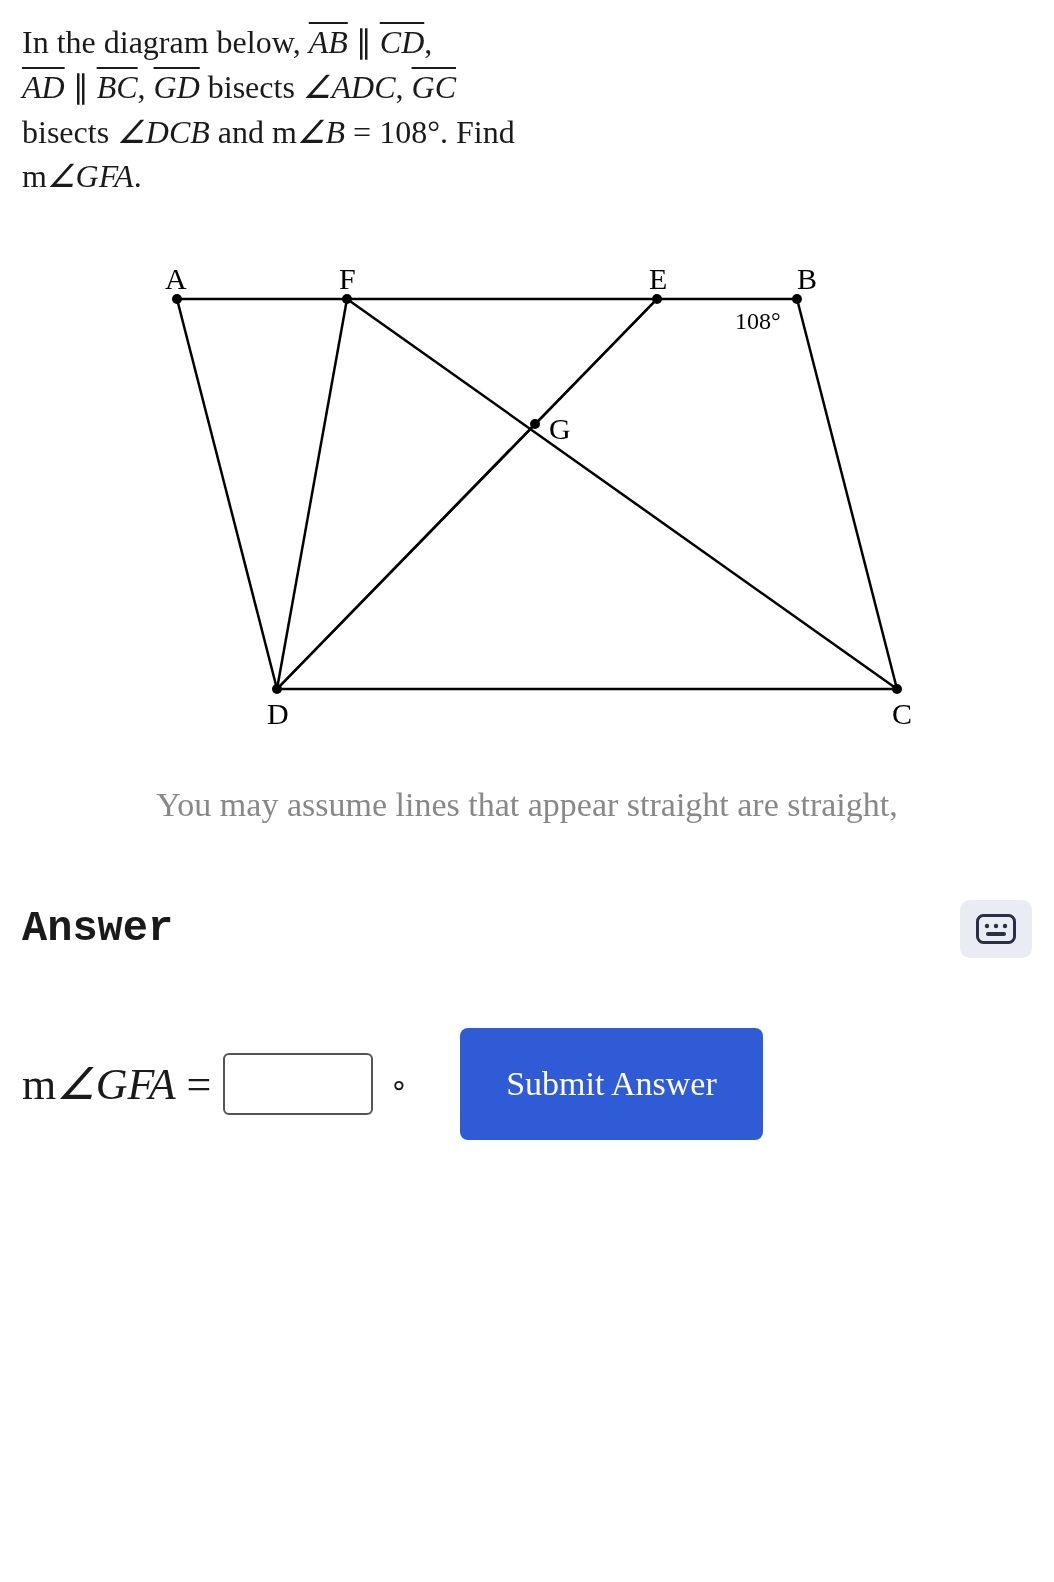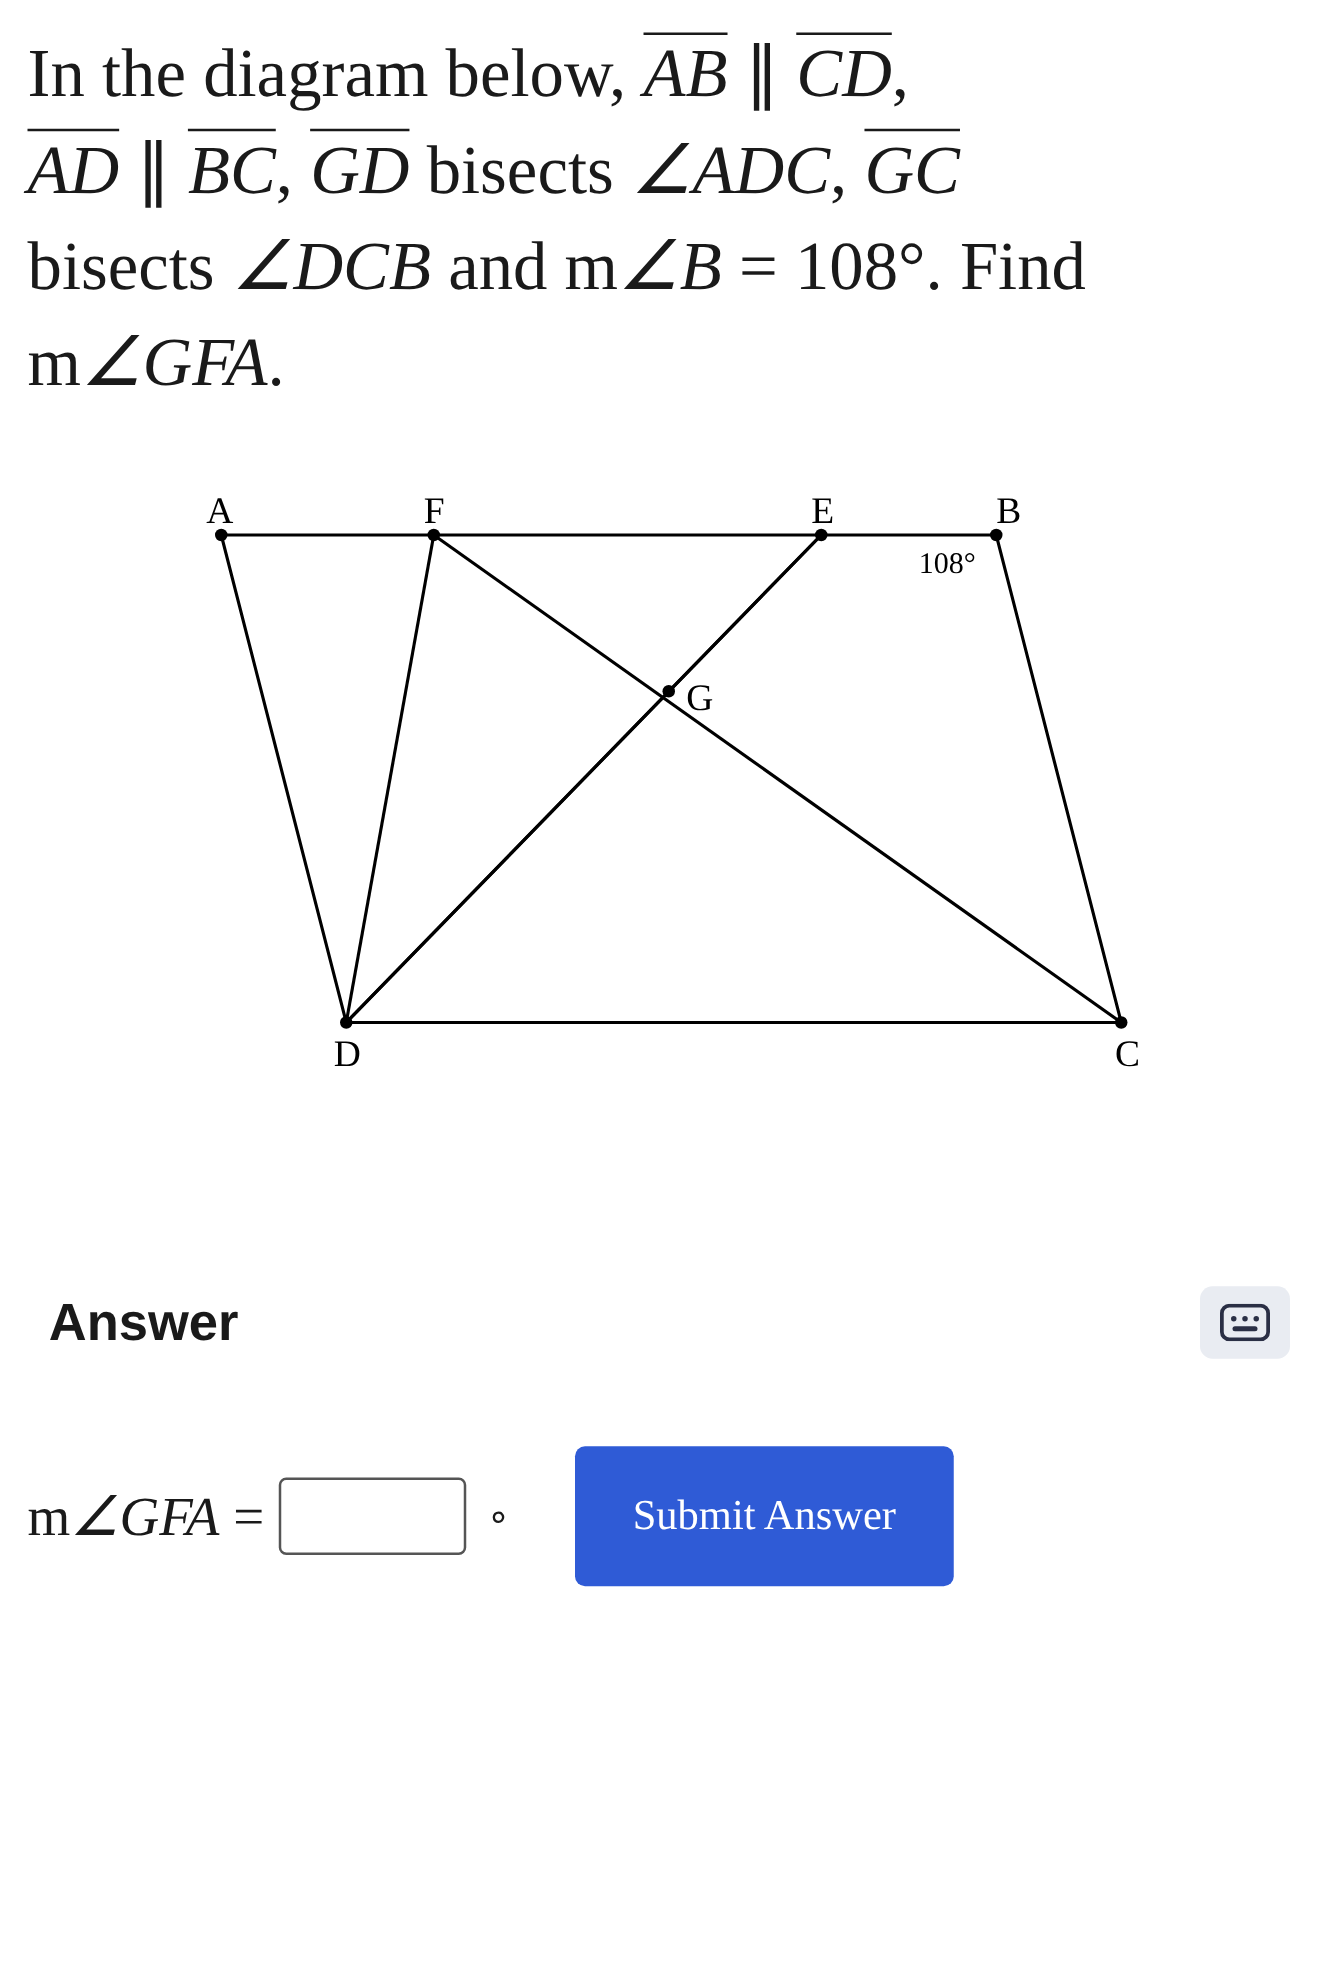--- a/index.html
+++ b/index.html
@@ -5,21 +5,21 @@
   * { box-sizing: border-box; }
   body {
     margin: 0;
     padding: 20px 22px;
     font-family: Georgia, 'Times New Roman', serif;
     background: #fff;
     color: #1a1a1a;
     width: 1054px;
   }
   .prompt {
-    font-size: 55px;
+    font-size: 32px;
     line-height: 1.4;
     font-family: Liberation Serif, serif;
   }
   .overline {
     text-decoration: overline;
     text-decoration-thickness: 2px;
   }
   .figure-wrap {
     display: flex;
     justify-content: center;
@@ -35,22 +35,21 @@
   }
   .answer-row {
     display: flex;
     align-items: center;
     justify-content: space-between;
     margin: 10px 0 70px 0;
   }
   .answer-label {
     font-size: 42px;
     font-weight: bold;
-    font-family: Liberation Sans, sans-serif;
-    margin-left: 17px;
+    font-family: Liberation Mono, monospace;
   }
   .keypad-btn {
     width: 72px;
     height: 58px;
     background: #e9ecf2;
     border: none;
     border-radius: 10px;
     display: flex;
     align-items: center;
     justify-content: center;
@@ -144,21 +143,21 @@
     <text x="775" y="465">C</text>
     <text x="432" y="180">G</text>
   </g>
   <g font-family="Georgia, serif" font-size="24" fill="#000">
     <text x="618" y="70">108°</text>
   </g>
 </svg>
 </div>
 
 <div class="figcap">
-  <br>
+  <span>You may assume lines that appear straight are straight,</span><br>
 </div>
 
 <div class="answer-row">
   <div class="answer-label">Answer</div>
   <button class="keypad-btn">
     <svg width="40" height="30" viewBox="0 0 40 30">
       <rect x="1.5" y="1.5" width="37" height="27" rx="6" fill="none" stroke="#2a2f45" stroke-width="3"></rect>
       <circle cx="11" cy="12" r="2.2" fill="#2a2f45"></circle>
       <circle cx="20" cy="12" r="2.2" fill="#2a2f45"></circle>
       <circle cx="29" cy="12" r="2.2" fill="#2a2f45"></circle>

